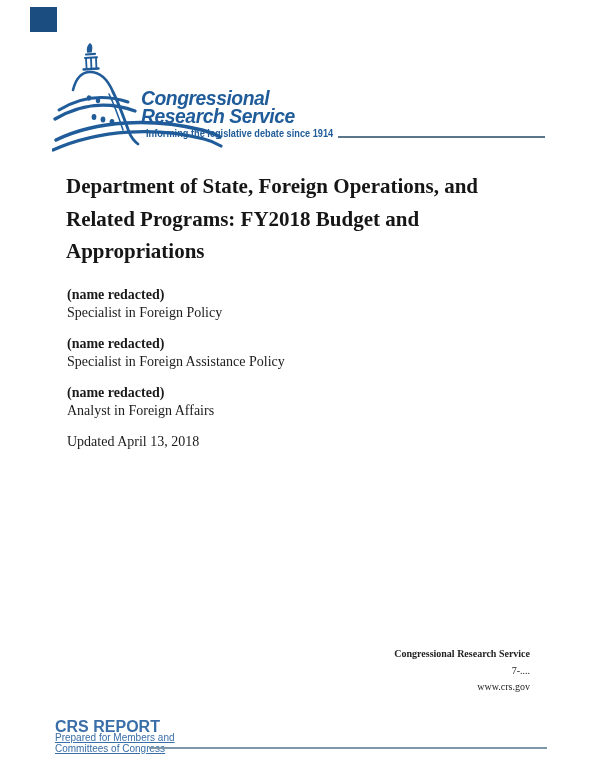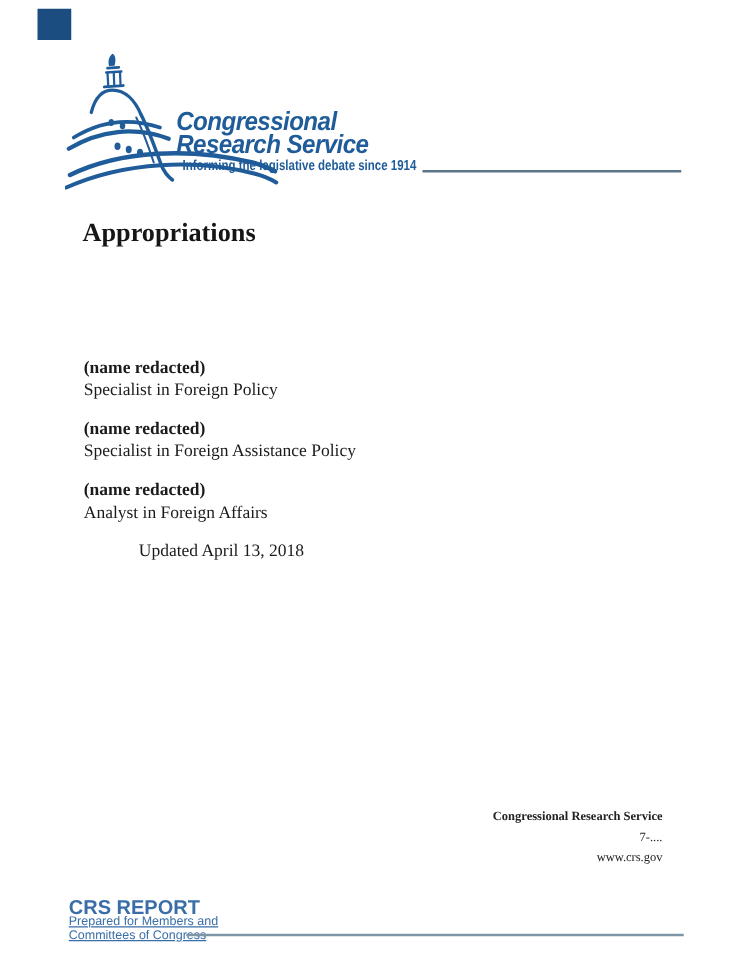--- a/index.html
+++ b/index.html
@@ -44,21 +44,21 @@
     position:absolute;left:66px;top:170px;width:480px;
     font-weight:bold;font-size:21px;line-height:32.5px;
     color:#161616;
   }
   .authors{
     position:absolute;left:67px;top:286px;
     font-size:14px;line-height:18px;
   }
   .author-group{margin:0 0 13px 0;}
   .author-name{font-weight:bold;}
-  .updated{margin-top:12px;margin-left:44px;}
+  .updated{margin-top:12px;}
   .footer-right{
     position:absolute;right:70px;top:646px;
     text-align:right;
     font-size:10px;line-height:16.6px;
     color:#222222;
   }
   .footer-right .org{font-weight:bold;}
   .footer-left{
     position:absolute;left:55px;top:721px;
     font-family:"Liberation Sans",sans-serif;
@@ -105,20 +105,22 @@
 
 <div class="wordmark">
   <div>Congressional</div>
   <div>Research Service</div>
 </div>
 
 <div class="tagline">Informing the legislative debate since 1914</div>
 <div class="header-rule"></div>
 
 <div class="report-title">
+  <div>Department of State, Foreign Operations, and</div>
+  <div>Related Programs: FY2018 Budget and</div>
   <div>Appropriations</div>
 </div>
 
 <div class="authors">
   <div class="author-group">
     <div class="author-name">(name redacted)</div>
     <div class="author-role">Specialist in Foreign Policy</div>
   </div>
   <div class="author-group">
     <div class="author-name">(name redacted)</div>

